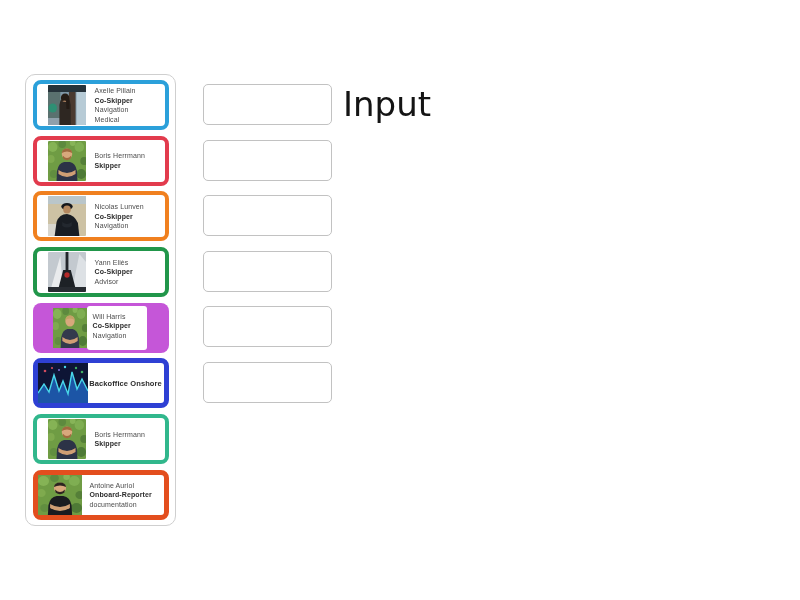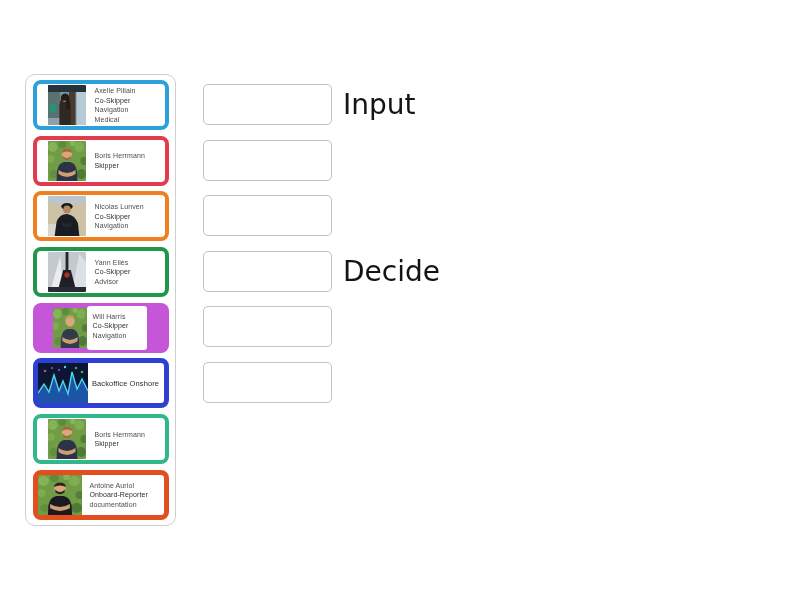--- a/index.html
+++ b/index.html
@@ -24,35 +24,35 @@
   .photo svg{display:block;width:100%;height:100%;}
   .framed .photo{width:38px;height:40px;margin-left:11px;margin-right:9px;border-radius:1px;}
   .flush-center .photo{width:50px;height:40px;}
   .flush-left .photo{width:44px;height:40px;margin-right:8px;}
   .filled .photo{width:34px;height:40px;margin:5px 0;}
   .text{flex:1;min-width:0;}
   .filled .text{background:#fff;border-radius:3px;height:44px;margin:3px 0;box-sizing:border-box;
     padding:6px 2px 0 6px;}
   .flush-center .text{display:flex;align-items:center;justify-content:center;text-align:center;height:40px;}
   .name,.detail{font-size:7px;line-height:9.5px;color:#4c4c4c;letter-spacing:.1px;}
-  .role{font-size:7px;line-height:9.5px;font-weight:normal;color:#2d2d2d;letter-spacing:.1px;}
+  .role{font-size:7px;line-height:9.5px;font-weight:bold;color:#2d2d2d;letter-spacing:.1px;}
   .flush-center .role{font-size:7.5px;}
   
   .targets-panel{
     position:absolute;left:203px;top:84px;
     display:flex;flex-direction:column;gap:14.6px;
   }
   .row{display:flex;align-items:center;height:41px;}
   .slot{
     width:129px;height:41px;box-sizing:border-box;background:#fff;
     border:1px solid #c2c2c2;border-radius:5px;flex-shrink:0;
   }
   .row-label{
     margin-left:11px;font-family:"DejaVu Sans","Liberation Sans",sans-serif;
-    font-size:28px;line-height:41px;color:#141414;white-space:nowrap;
+    font-size:34px;line-height:41px;color:#141414;white-space:nowrap;
   }
 </style>
 </head>
 <body>
 
 <div class="cards-panel" id="cards-panel">
     <div class="card framed" style="--c: #2ba0da;">
       <div class="photo">
         <svg viewBox="0 0 40 40" preserveAspectRatio="none">
           <rect width="40" height="40" fill="#7e96a6"></rect>
@@ -232,21 +232,20 @@
       <div class="row-label">Input</div>
     </div>
     <div class="row">
       <div class="slot"></div>
     </div>
     <div class="row">
       <div class="slot"></div>
     </div>
     <div class="row">
       <div class="slot"></div>
-      <div class="row-label">Decide</div>
     </div>
     <div class="row">
       <div class="slot"></div>
     </div>
     <div class="row">
       <div class="slot"></div>
     </div>
   </div>
 
 </body></html>

